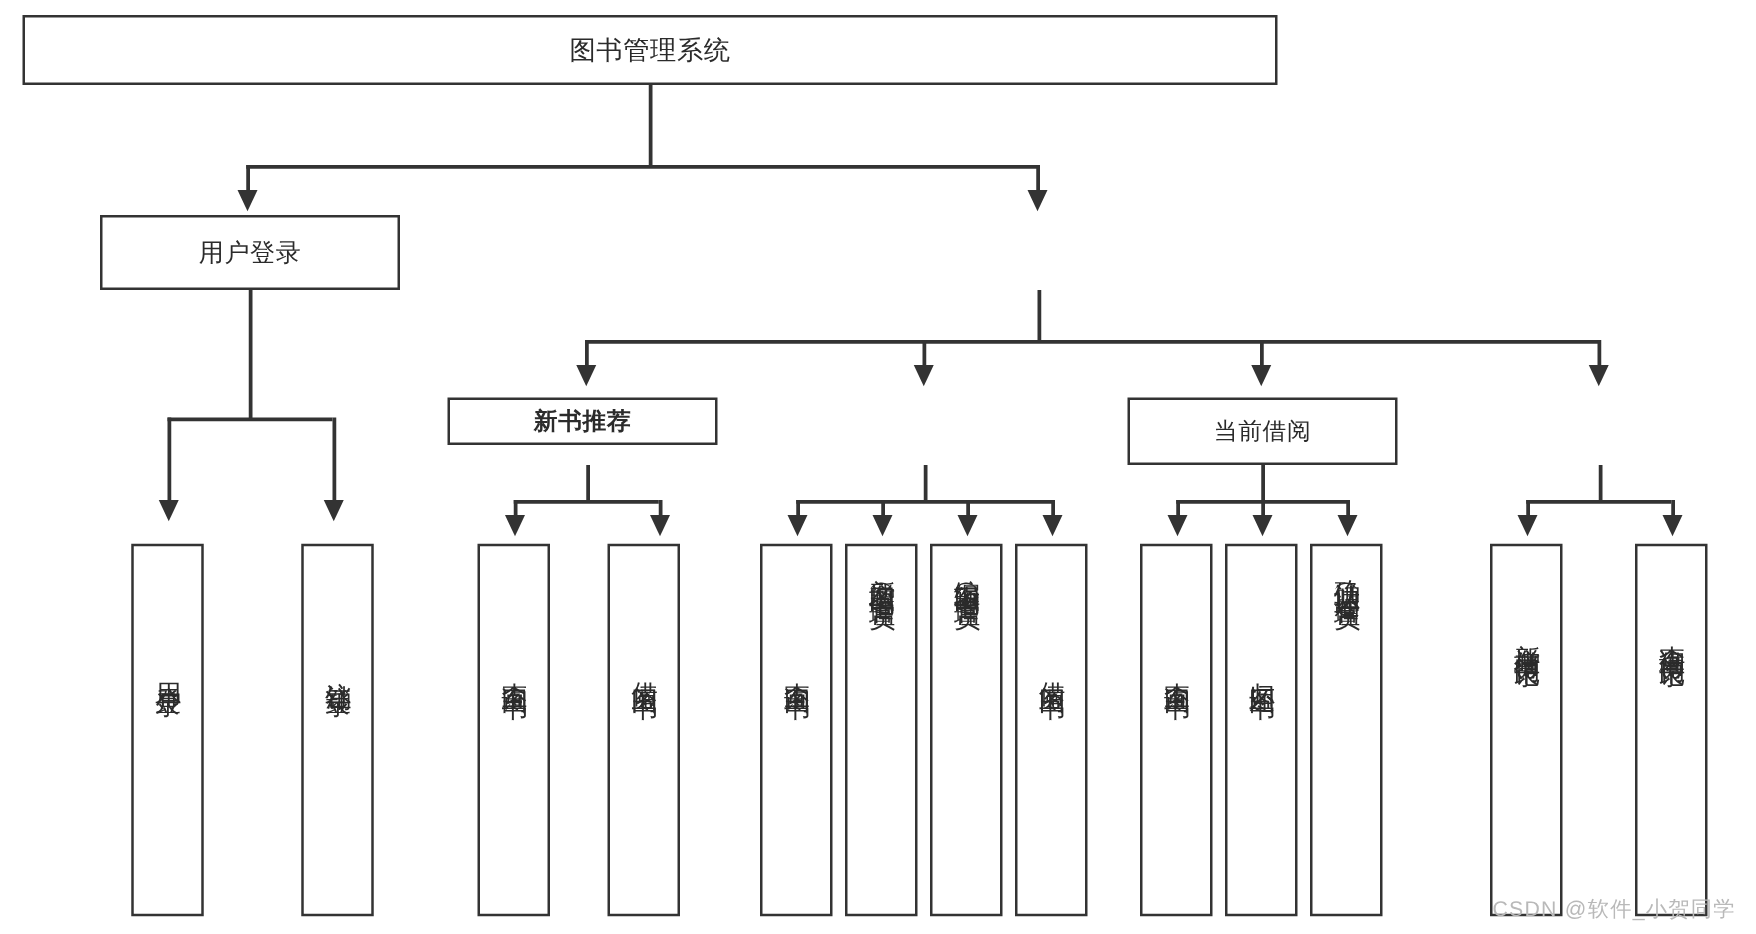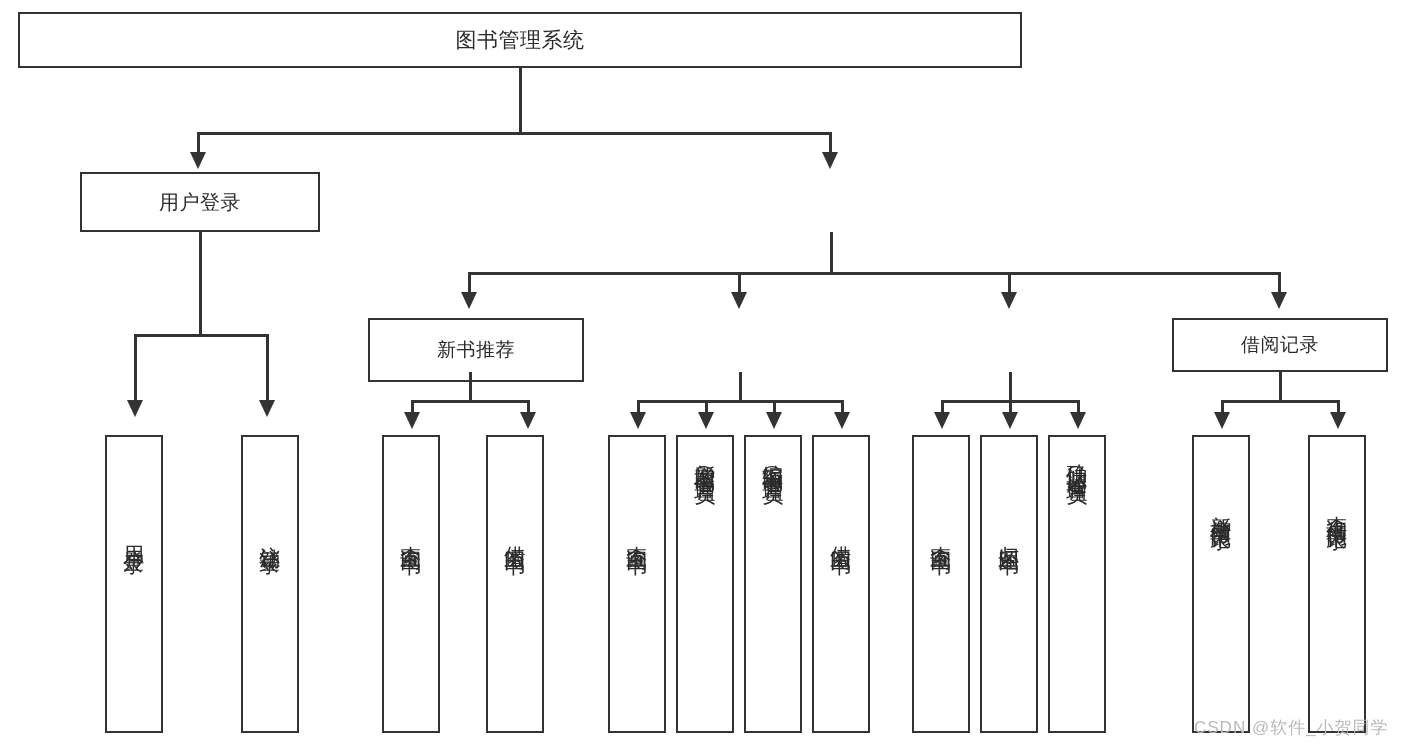--- a/index.html
+++ b/index.html
@@ -53,25 +53,25 @@
   <div class="hline" style="left:468px;top:272px;width:812px;"></div>
   <div class="vline" style="left:468px;top:272px;height:22px;"></div>
   <div class="arrow" style="left:461px;top:292px;"></div>
   <div class="vline" style="left:738px;top:272px;height:22px;"></div>
   <div class="arrow" style="left:731px;top:292px;"></div>
   <div class="vline" style="left:1008px;top:272px;height:22px;"></div>
   <div class="arrow" style="left:1001px;top:292px;"></div>
   <div class="vline" style="left:1278px;top:272px;height:22px;"></div>
   <div class="arrow" style="left:1271px;top:292px;"></div>
 
-  <div class="box lvl3" style="left:368px;top:318px;width:216px;height:64px;">
+  <div class="box lvl3" style="left:358px;top:318px;width:216px;height:38px;font-weight:bold;">
     <span class="lbl">新书推荐</span>
   </div>
-  <div class="box lvl3" style="left:1172px;top:318px;width:216px;height:54px;">
-    <span class="lbl">借阅记录</span>
+  <div class="box lvl3" style="left:902px;top:318px;width:216px;height:54px;">
+    <span class="lbl">当前借阅</span>
   </div>
 
   <div class="vline" style="left:469px;top:372px;height:30px;"></div>
   <div class="hline" style="left:411px;top:400px;width:116px;"></div>
   <div class="vline" style="left:411px;top:400px;height:14px;"></div>
   <div class="arrow" style="left:404px;top:412px;"></div>
   <div class="vline" style="left:527px;top:400px;height:14px;"></div>
   <div class="arrow" style="left:520px;top:412px;"></div>
 
   <div class="vline" style="left:739px;top:372px;height:30px;"></div>

